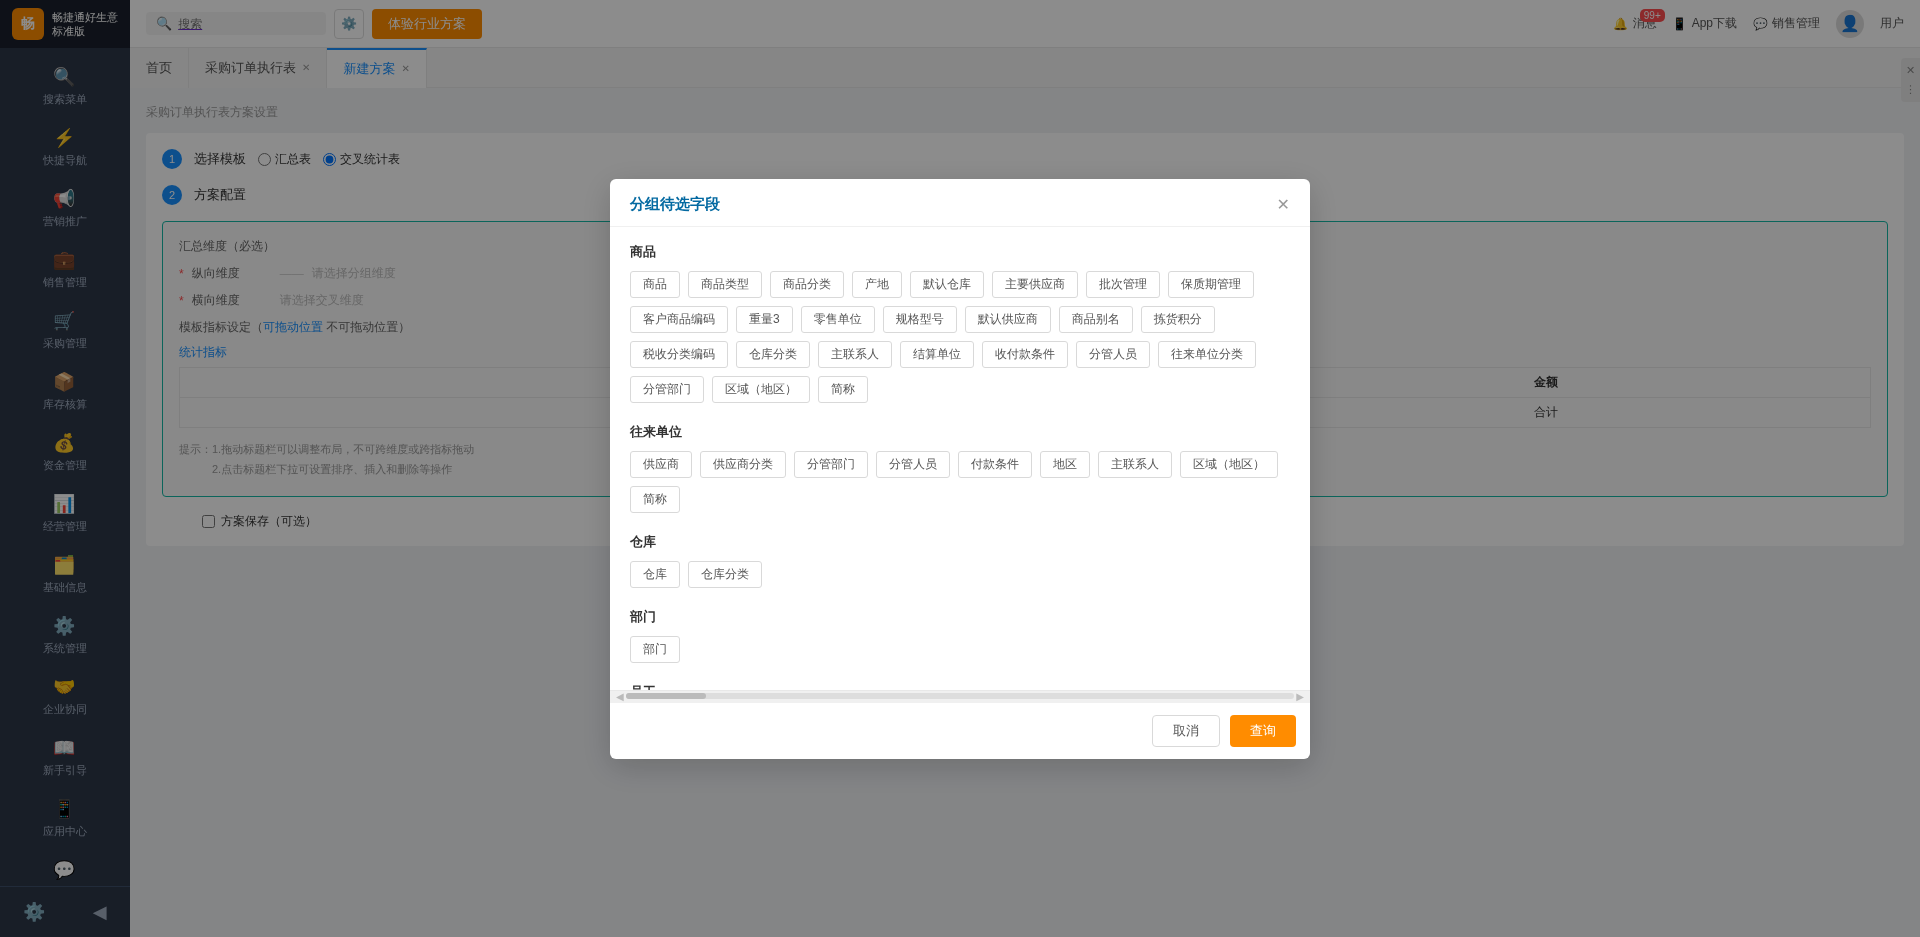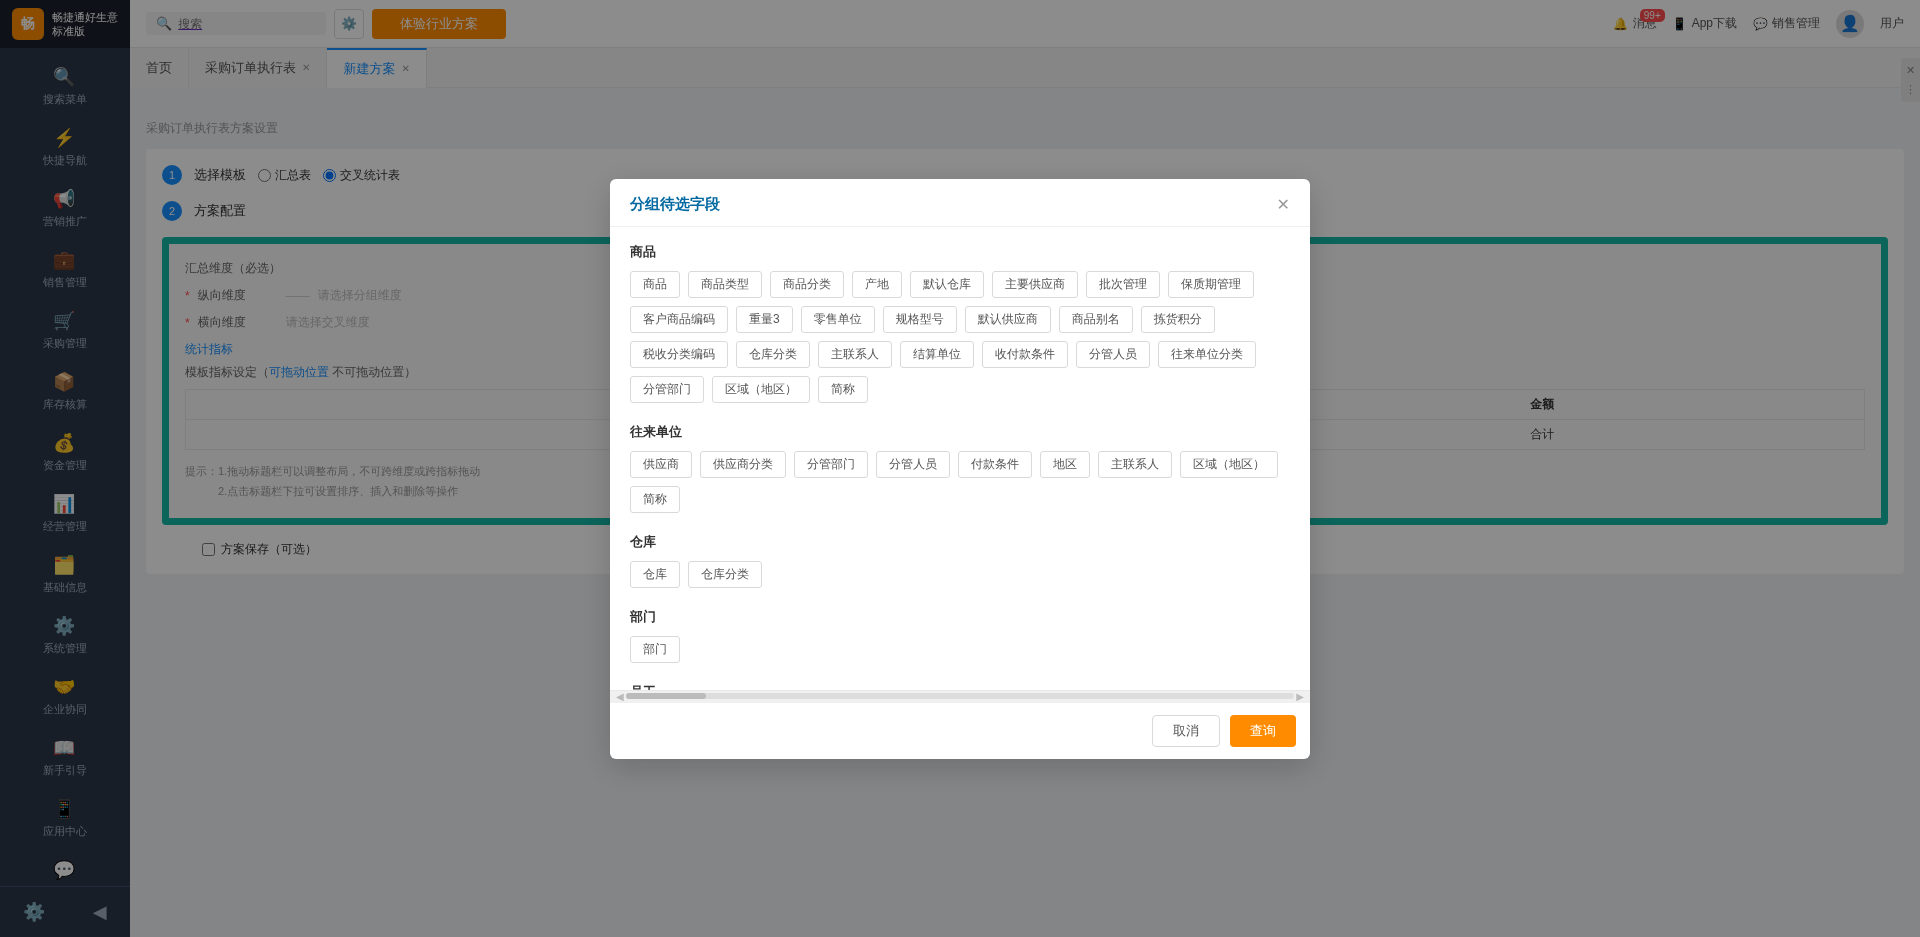--- a/index.html
+++ b/index.html
@@ -47,21 +47,21 @@
       border-radius: 4px;
       display: flex; align-items: center; justify-content: center;
       cursor: pointer;
       color: #666;
     }
     .experience-btn {
       background: #ff8c00;
       color: #fff;
       border: none;
       border-radius: 4px;
-      padding: 6px 28px;
+      padding: 6px 16px;
       cursor: pointer;
       font-size: 13px;
     }
     .top-bar-right {
       display: flex;
       align-items: center;
       gap: 16px;
       font-size: 12px;
       color: #555;
     }
@@ -189,21 +189,20 @@
       right: 0;
       bottom: 0;
       background: #f0f2f5;
       padding: 16px;
       overflow: auto;
     }
     .breadcrumb {
       font-size: 12px;
       color: #999;
       margin-bottom: 12px;
-      margin-top: 16px;
     }
     .page-content {
       background: #fff;
       border-radius: 4px;
       padding: 16px;
     }
     .step-row {
       display: flex;
       align-items: center;
       gap: 12px;
@@ -215,21 +214,21 @@
       width: 20px; height: 20px;
       border-radius: 50%;
       display: flex; align-items: center; justify-content: center;
       font-size: 11px;
     }
     .step-label { font-size: 13px; color: #333; font-weight: 500; }
     .radio-group { display: flex; align-items: center; gap: 12px; }
     .radio-item { display: flex; align-items: center; gap: 4px; font-size: 12px; cursor: pointer; }
     .section-box {
       background: #f9f9f9;
-      border: 7px solid #14b8a6;
+      border: 1px solid #14b8a6;
       border-radius: 4px;
       padding: 16px;
       margin-bottom: 16px;
     }
     .config-row {
       display: flex;
       align-items: center;
       gap: 8px;
       margin-bottom: 10px;
       font-size: 12px;
@@ -552,24 +551,24 @@
         <span style="color:#ff4d4f;">*</span>
         <span class="config-label">纵向维度</span>
         <span style="color:#ccc;">——</span>
         <span class="config-value" style="color:#bbb;cursor:pointer;">请选择分组维度</span>
       </div>
       <div class="config-row">
         <span style="color:#ff4d4f;">*</span>
         <span class="config-label">横向维度</span>
         <span class="config-value" style="color:#bbb;cursor:pointer;">请选择交叉维度</span>
       </div>
-      <div style="font-size:12px;color:#1890ff;margin-bottom:6px;">统计指标</div>
       <div style="font-size:12px;color:#666;margin-bottom:8px;">
         模板指标设定（<span style="color:#1890ff;cursor:pointer;">可拖动位置</span> <span>不可拖动位置）</span>
       </div>
+      <div style="font-size:12px;color:#1890ff;margin-bottom:6px;">统计指标</div>
       <table class="stats-table">
         <thead>
           <tr>
             <th>主数量 ▼</th>
             <th>金额</th>
           </tr>
         </thead>
         <tbody>
           <tr>
             <td>合计</td>

